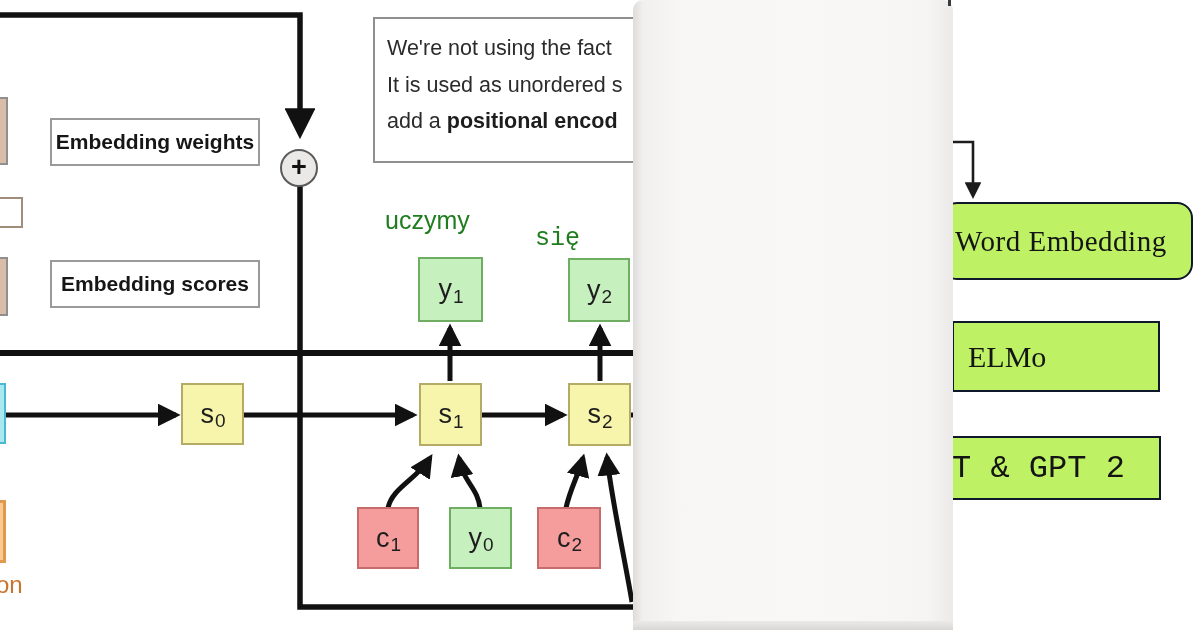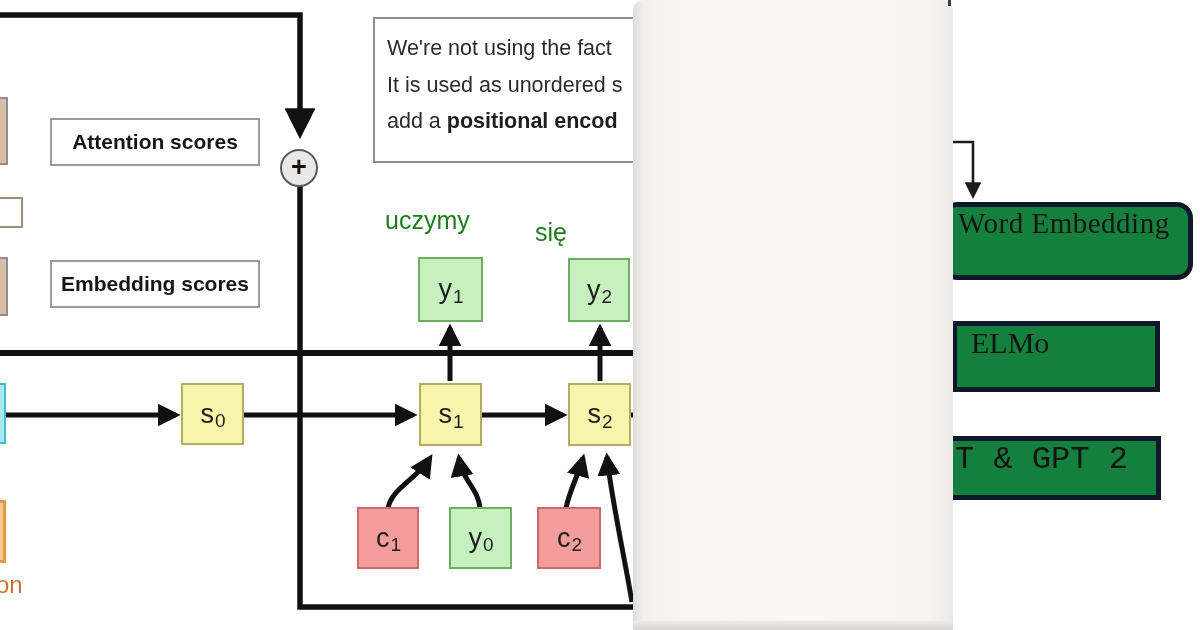--- a/index.html
+++ b/index.html
@@ -44,22 +44,22 @@
   #mid-strip{position:absolute;left:633px;top:0;width:320px;height:630px;
              background:linear-gradient(to right,#dedcdb 0px,#f2f0ef 10px,#f8f6f5 45px,
                         #faf8f7 55%,#f7f5f4 92%,#eceaE9 100%);
              border-radius:10px 10px 0 0;}
   #mid-strip-bottom{position:absolute;left:633px;top:621px;width:320px;height:9px;
              background:linear-gradient(#ecEAe9,#d9d7d6);}
 
   
   #right-panel{position:absolute;left:953px;top:0;width:247px;height:630px;overflow:hidden;background:#fff;
                font-family:"Liberation Serif",serif;color:#141414;}
-  .r-box{position:absolute;box-sizing:border-box;border:5px solid #0f172a;background:#15803d;
-         display:flex;}
+  .r-box{position:absolute;box-sizing:border-box;border:2px solid #0f172a;background:#bef264;
+         display:flex;align-items:center;}
   #right-svg{position:absolute;left:0;top:0;}
   #top-fragment{position:absolute;left:948px;top:0;width:3px;height:6px;background:#3a3a3a;}
 </style>
 </head>
 <body>
 
 <div id="app">
 
   <div id="left-panel">
 
@@ -98,34 +98,34 @@
     </div>
 
     <div class="edge-box edge-tan" style="left:-28px;top:97px;width:36px;height:68px;"></div>
     <div class="edge-box edge-white" style="left:-28px;top:197px;width:51px;height:31px;"></div>
     <div class="edge-box edge-tan" style="left:-28px;top:257px;width:36px;height:59px;"></div>
     <div class="edge-box edge-cyan" style="left:-28px;top:383px;width:34px;height:61px;"></div>
     <div class="edge-box edge-orange" style="left:-28px;top:500px;width:34px;height:63px;"></div>
     <div class="orange-word" style="left:-4px;top:571px;">on</div>
 
     <div class="label-box" style="left:50px;top:118px;width:210px;height:48px;">
-      <span>Attention scores</span>
+      <span>Embedding weights</span>
     </div>
     <div class="label-box" style="left:50px;top:260px;width:210px;height:48px;">
       <span>Embedding scores</span>
     </div>
 
     <div class="note-box">
       <div>We're not using the fact</div>
       <div>It is used as unordered s</div>
       <div><span>add a </span><b>positional encod</b></div>
     </div>
 
     <div class="green-word" style="left:385px;top:206px;">uczymy</div>
-    <div class="green-word" style="left:535px;top:218px;">się</div>
+    <div class="green-word" style="left:535px;top:224px;font-family:Liberation Mono, monospace;">się</div>
 
     <div class="node n-yellow" style="left:181px;top:383px;width:63px;height:62px;">
         <span>s</span>
         <span class="sub">0</span>
       </div>
     <div class="node n-yellow" style="left:419px;top:383px;width:63px;height:63px;">
         <span>s</span>
         <span class="sub">1</span>
       </div>
     <div class="node n-yellow" style="left:568px;top:383px;width:63px;height:63px;">

